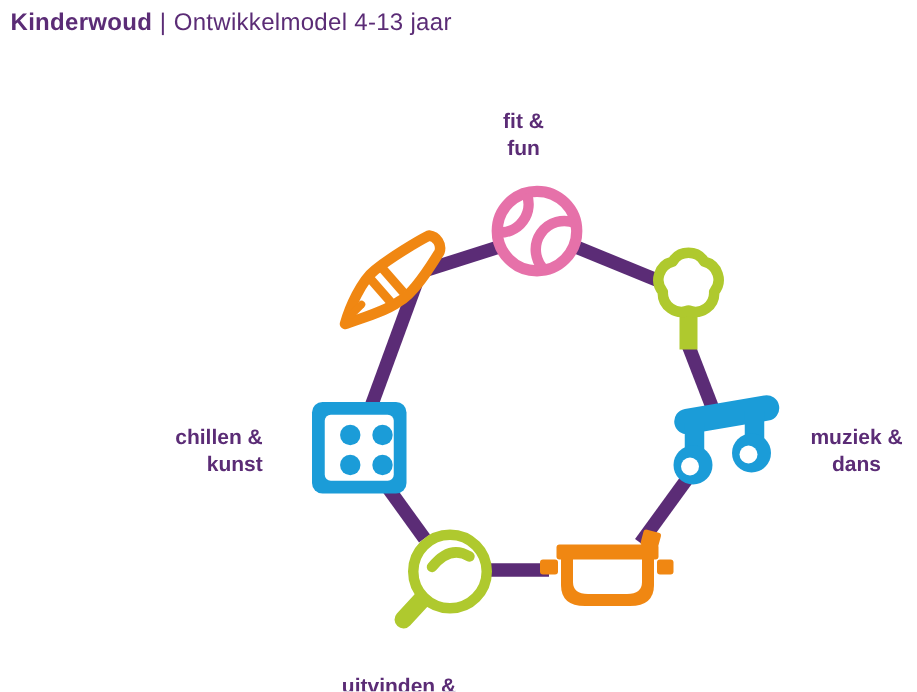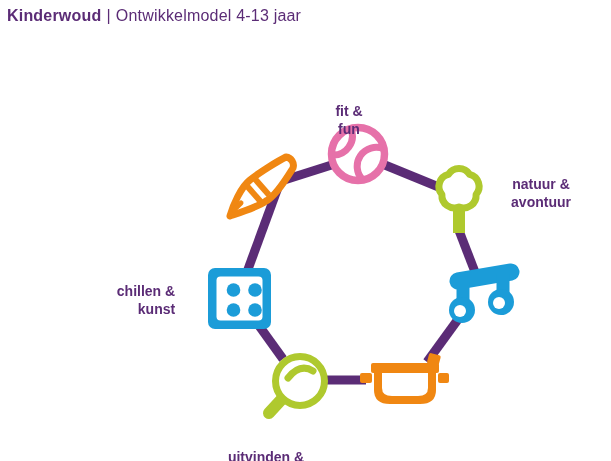--- a/index.html
+++ b/index.html
@@ -117,27 +117,27 @@
                C 276 196 288 176 293 168
                A 8.5 8.5 0 0 0 286 157
                C 278 161 260 172 250 180
                C 241 187 233 205 230 216 Z" class="fill-white stroke-orange" stroke-width="7" stroke-linejoin="round"></path>
       <path d="M 261 202 L 247 186" class="nofill stroke-orange" stroke-width="6"></path>
       <path d="M 269 195 L 255 179" class="nofill stroke-orange" stroke-width="6"></path>
       <path d="M 241 203 L 234 210" class="nofill stroke-orange" stroke-width="5" stroke-linecap="round"></path>
     </g>
   </svg>
 
-  <div class="node-label" style="left:349px;top:71px;margin-top:31px;">
+  <div class="node-label" style="left:349px;top:71px;">
     <span>fit &amp;</span>
     <span>fun</span>
   </div>
-  <div class="node-label" style="left:541px;top:175px;">
-    <span>natuur &amp;</span>
-    <span>avontuur</span>
+  <div class="node-label" style="left:571px;top:282px;">
+    <span>muziek &amp;</span>
+    <span>dans</span>
   </div>
   <div class="node-label" style="left:266px;top:448px;">
     <span>uitvinden &amp;</span>
   </div>
   <div class="node-label" style="left:146px;top:282px;text-align:right;">
     <span>chillen &amp;</span>
     <span>kunst</span>
   </div>
 
 </div>

